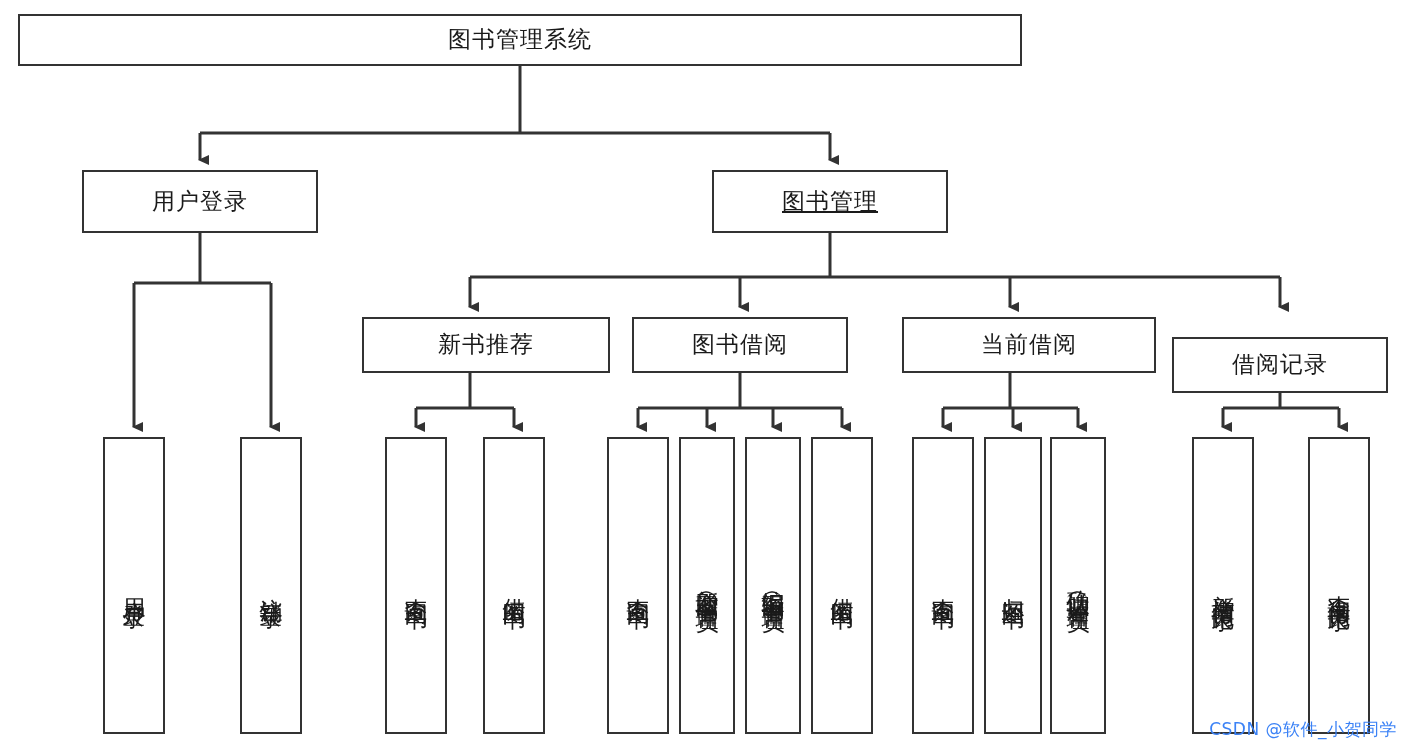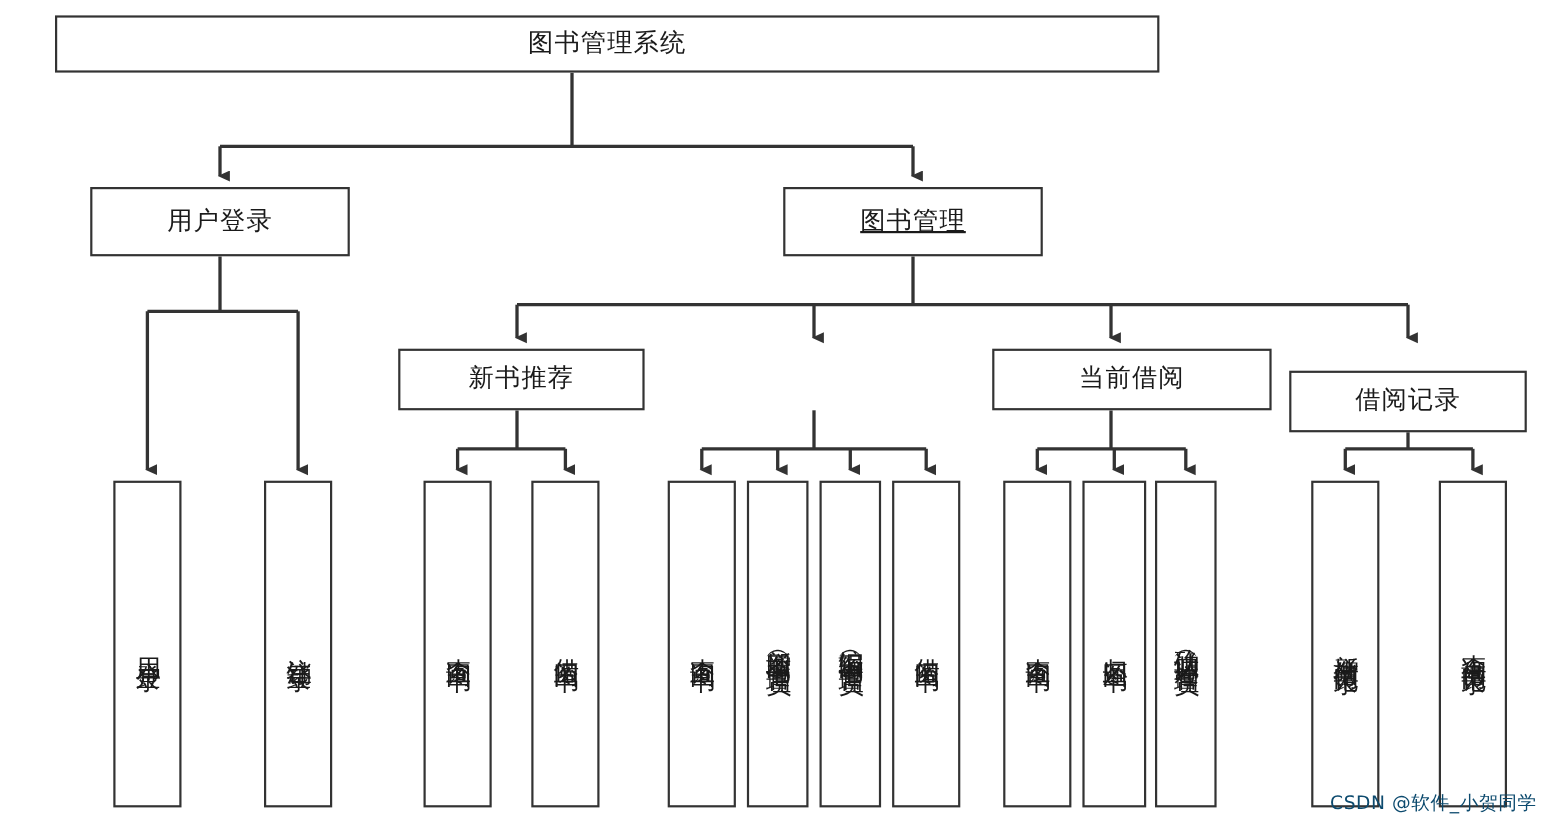--- a/index.html
+++ b/index.html
@@ -36,36 +36,35 @@
     writing-mode: vertical-rl;
     text-orientation: upright;
     font-size: 23px;
     line-height: 1.25;
     letter-spacing: 3px;
     padding: 4px 0;
     text-align: center;
   }
   .root {
     font-size: 24px;
-    margin-left: 32px;
   }
   svg.links {
     position: absolute;
     left: 0;
     top: 0;
     width: 1405px;
     height: 747px;
     pointer-events: none;
   }
   .watermark {
     position: absolute;
     right: 8px;
     bottom: 6px;
     font-size: 17px;
-    color: #0c4a6e;
+    color: #3b82f6;
     letter-spacing: 0.5px;
     white-space: nowrap;
   }
 </style>
 </head>
 <body>
 
 <div id="canvas">
 
   <svg class="links" viewBox="0 0 1405 747">
@@ -116,21 +115,22 @@
       <path d="M1223,408 L1223,427" marker-end="url(#arrow)"></path>
       <path d="M1339,408 L1339,427" marker-end="url(#arrow)"></path>
     </g>
   </svg>
 
   <div class="node horiz root" style="left: 18px; top: 14px; width: 1004px; height: 52px;">图书管理系统</div>
 
   <div class="node horiz" style="left: 82px; top: 170px; width: 236px; height: 63px;">用户登录</div>
   <div class="node horiz" style="left: 712px; top: 170px; width: 236px; height: 63px; text-decoration: underline;">图书管理</div>
 
-  <div class="node horiz" style="left: 362px; top: 317px; width: 224px; height: 56px;">新书推荐</div>
+  <div class="node horiz" style="left: 362px; top: 317px; width: 248px; height: 56px;">新书推荐</div>
+  <div class="node horiz" style="left: 632px; top: 317px; width: 216px; height: 56px;">图书借阅</div>
   <div class="node horiz" style="left: 902px; top: 317px; width: 254px; height: 56px;">当前借阅</div>
   <div class="node horiz" style="left: 1172px; top: 317px; width: 216px; height: 56px; margin-top: 20px;">借阅记录</div>
 
   <div class="node vert" style="left: 103px; top: 437px; width: 62px; height: 297px;">用户登录</div>
   <div class="node vert" style="left: 240px; top: 437px; width: 62px; height: 297px;">注销登录</div>
   <div class="node vert" style="left: 385px; top: 437px; width: 62px; height: 297px;">查询图书</div>
   <div class="node vert" style="left: 483px; top: 437px; width: 62px; height: 297px;">借阅图书</div>
   <div class="node vert" style="left: 607px; top: 437px; width: 62px; height: 297px;">查询图书</div>
   <div class="node vert" style="left: 679px; top: 437px; width: 56px; height: 297px;">新增图书（管理员）</div>
   <div class="node vert" style="left: 745px; top: 437px; width: 56px; height: 297px;">编辑图书（管理员）</div>

